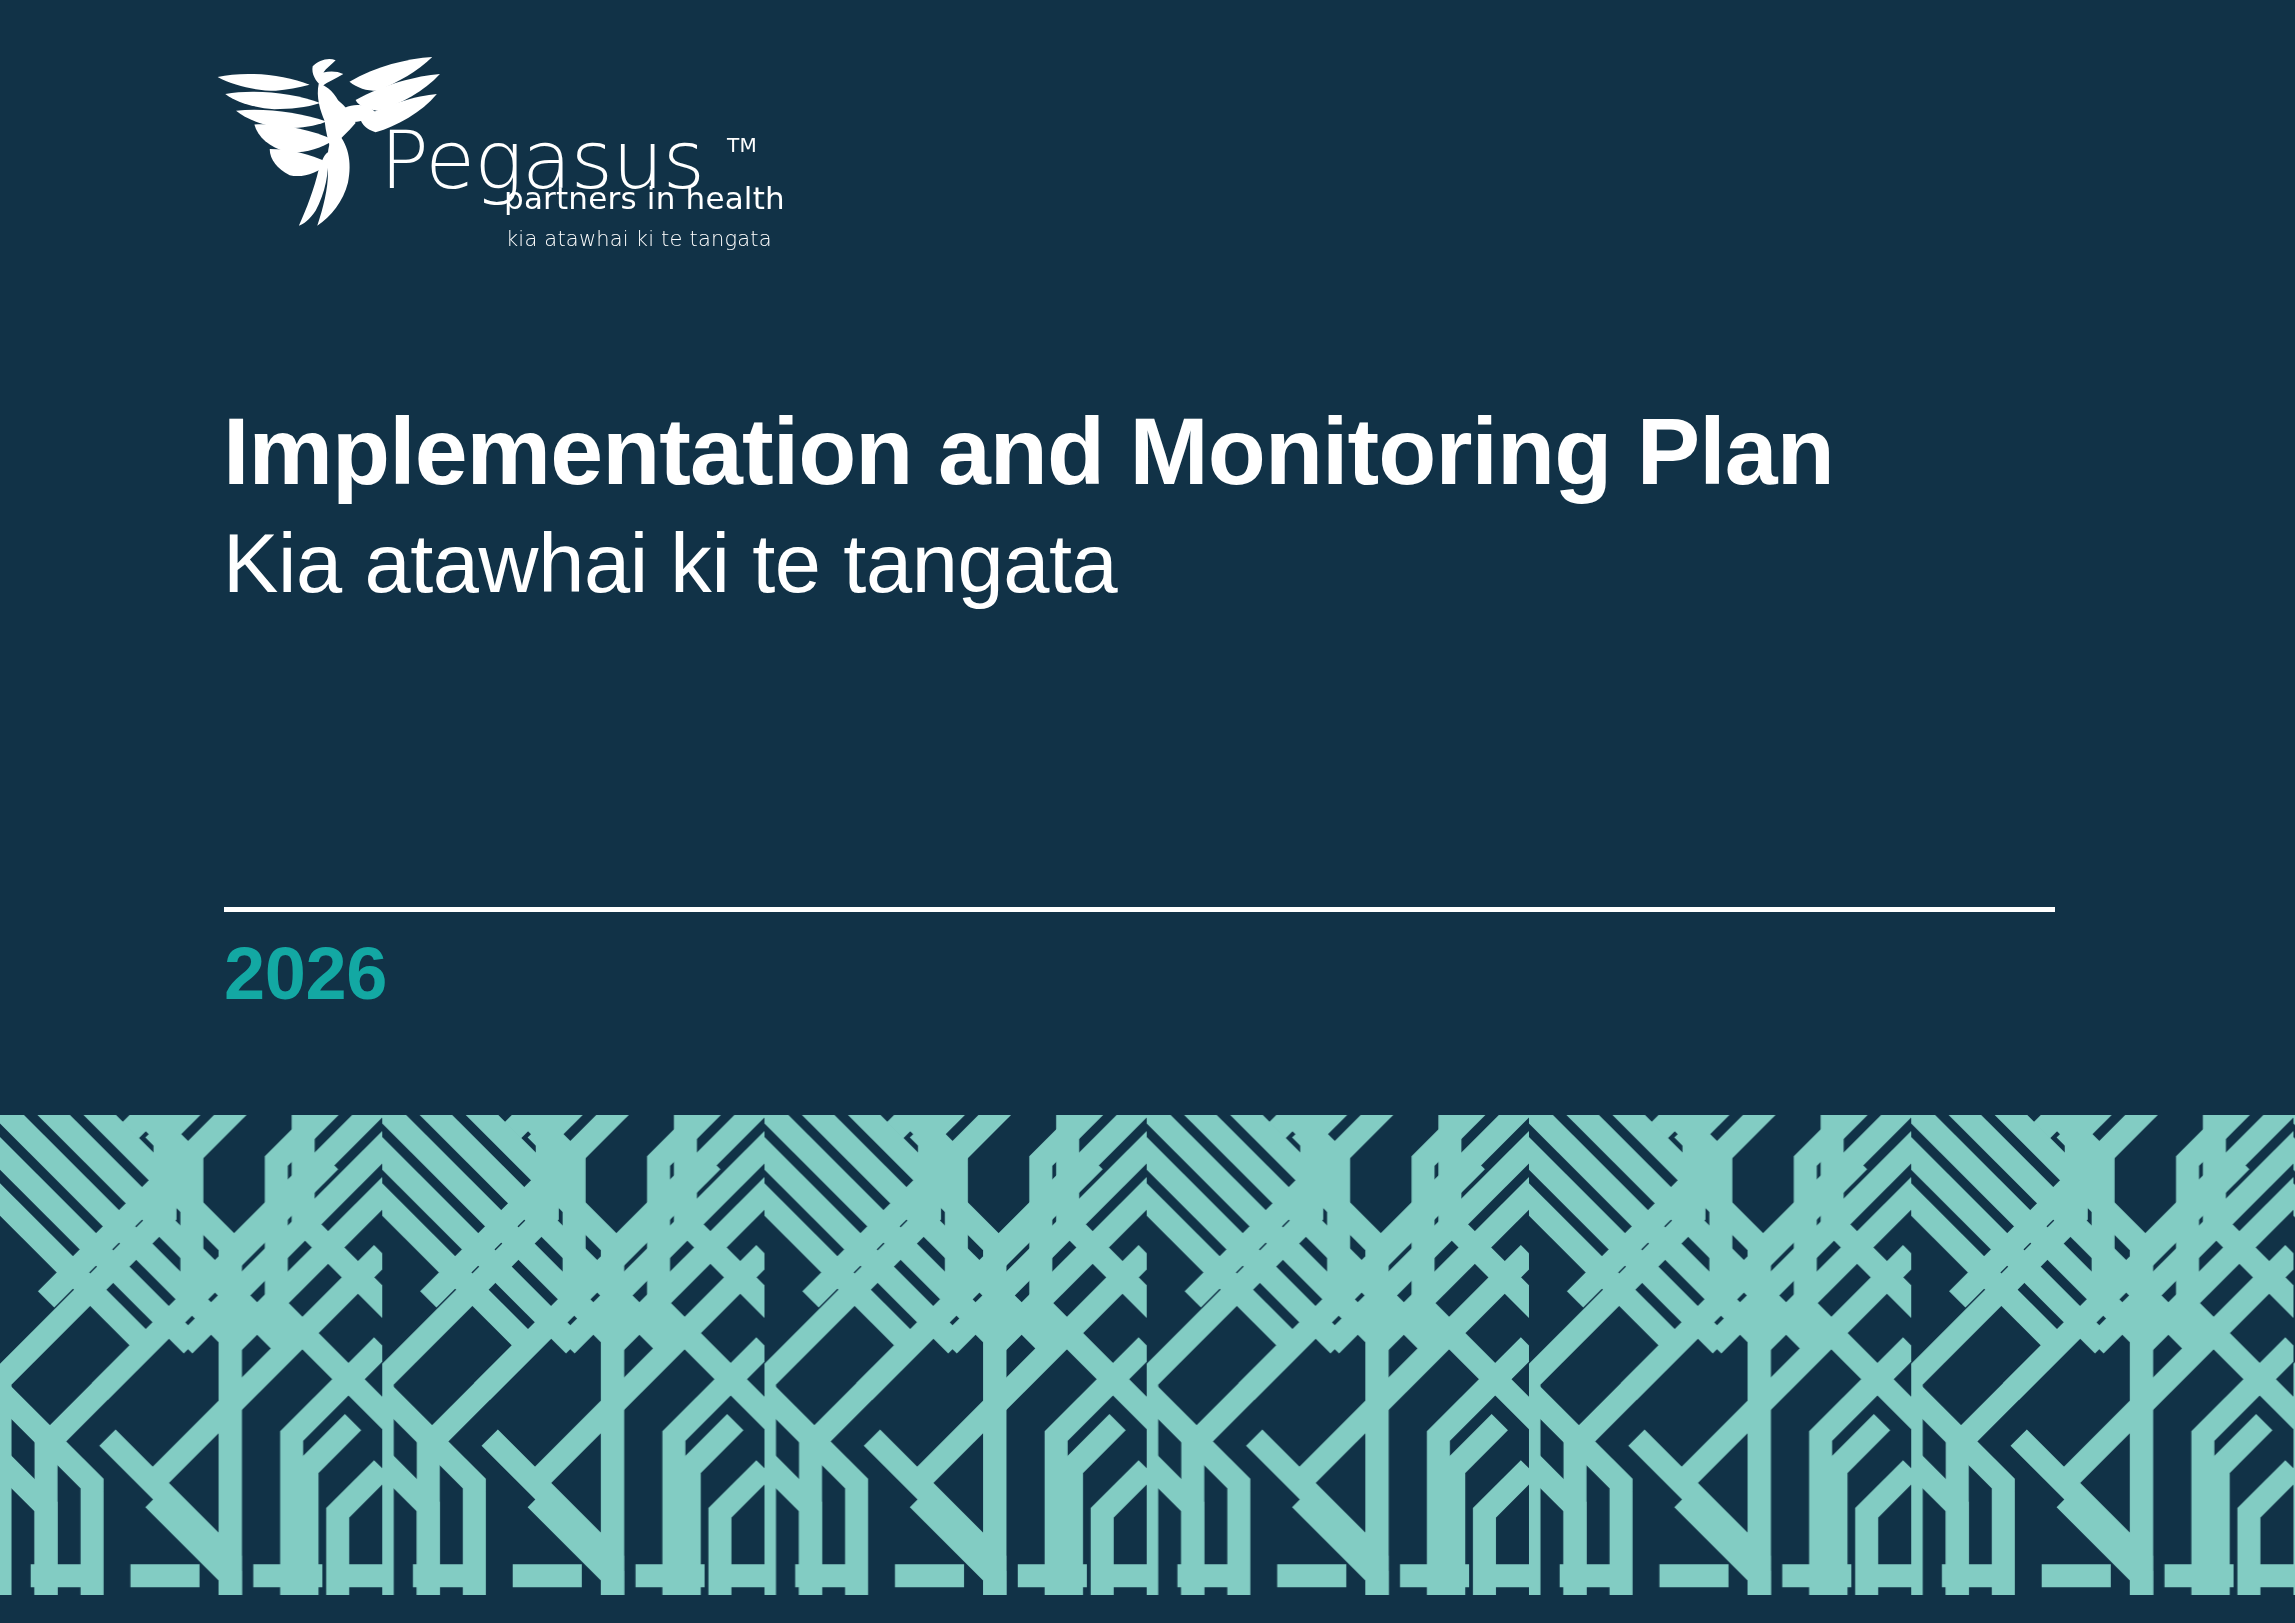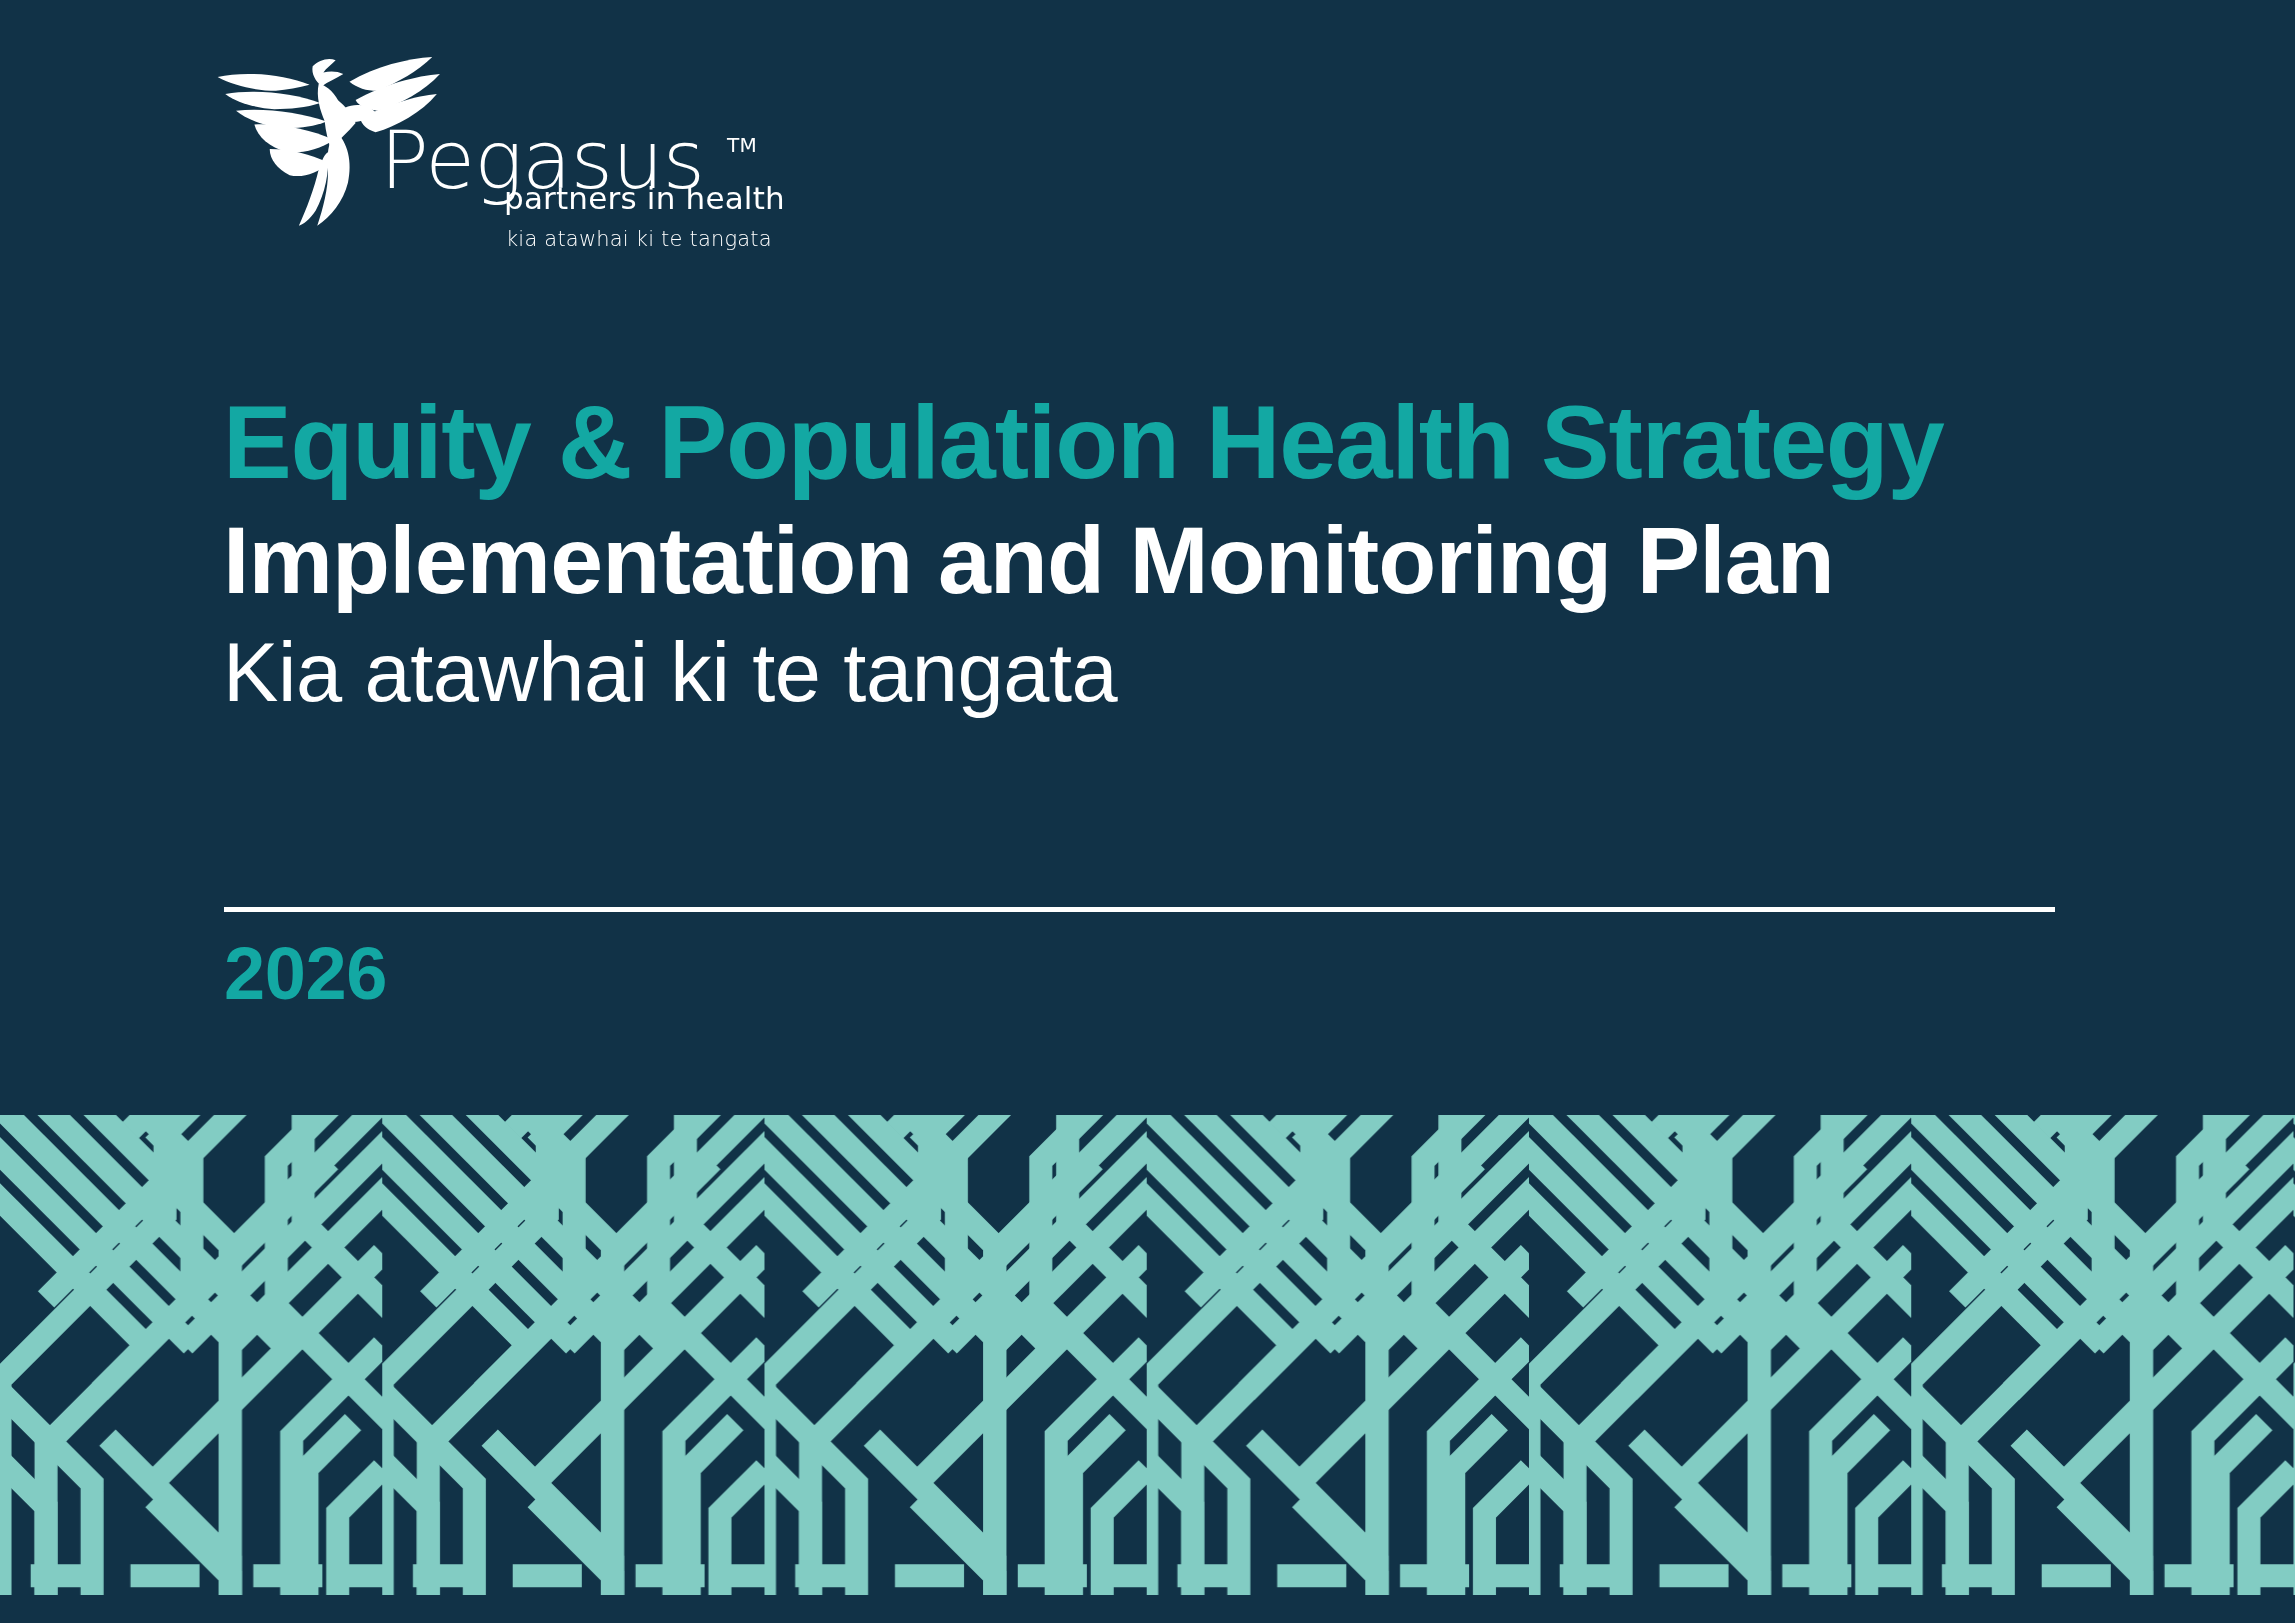--- a/index.html
+++ b/index.html
@@ -194,21 +194,20 @@
 
     <div class="logo-wordmark">
       <span class="logo-word">Pegasus</span>
       <span class="logo-tm">TM</span>
       <span class="logo-tag1">partners in health</span>
       <span class="logo-tag2">kia atawhai ki te tangata</span>
     </div>
   </div>
 
   <div class="title-block">
-    <h1 class="title-main">Equity &amp; Population Health Strategy</h1>
     <h2 class="title-sub">Implementation and Monitoring Plan</h2>
     <h3 class="title-maori">Kia atawhai ki te tangata</h3>
   </div>
 
   <div class="rule"></div>
 
   <div class="year">2026</div>
 
   <div class="pattern-band">
     <svg viewBox="0 0 2990 625" preserveAspectRatio="none" aria-hidden="true">

